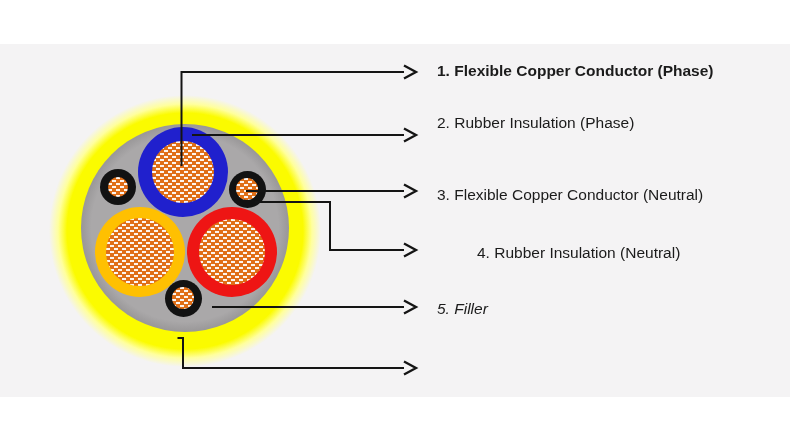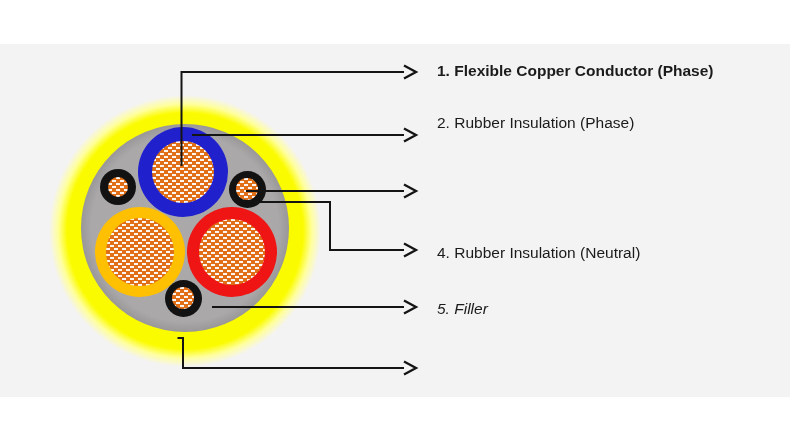--- a/index.html
+++ b/index.html
@@ -49,21 +49,21 @@
   
   .lines{position:absolute;left:0;top:0;width:790px;height:443px;}
   .lines polyline, .lines path{fill:none;stroke:#141414;stroke-width:2;}
   .lines .head{stroke-width:2.3;}
   
   .legend-item{
     position:absolute;left:437px;height:20px;line-height:20px;
     font-size:15.5px;color:#1b1b1b;white-space:nowrap;
   }
   .li-1{top:61px;font-weight:bold;} .li-2{top:113px;} .li-3{top:185px;}
-  .li-4{top:243px;} .li-5{top:299px;font-style:italic;} .li-6{top:358px;}
+  .li-4{top:243px;margin-left:40px;} .li-5{top:299px;font-style:italic;} .li-6{top:358px;}
 </style>
 </head>
 <body>
 
 <div class="stage">
 
   <div class="panel"></div>
 
   <div class="circle sheath-halo"></div>
   <div class="circle filler"></div>
@@ -108,16 +108,17 @@
       <polyline class="head" points="404,300.5 416,307 404,313.5"></polyline>
     </g>
     <g>
       <polyline points="177.5,338 183,338 183,368 404,368"></polyline>
       <polyline class="head" points="404,361.5 416,368 404,374.5"></polyline>
     </g>
   </svg>
 
   <div class="legend-item li-1">1. Flexible Copper Conductor (Phase)</div>
   <div class="legend-item li-2">2. Rubber Insulation (Phase)</div>
+  <div class="legend-item li-3">3. Flexible Copper Conductor (Neutral)</div>
   <div class="legend-item li-4">4. Rubber Insulation (Neutral)</div>
   <div class="legend-item li-5">5. Filler</div>
 
 </div>
 
 </body></html>

